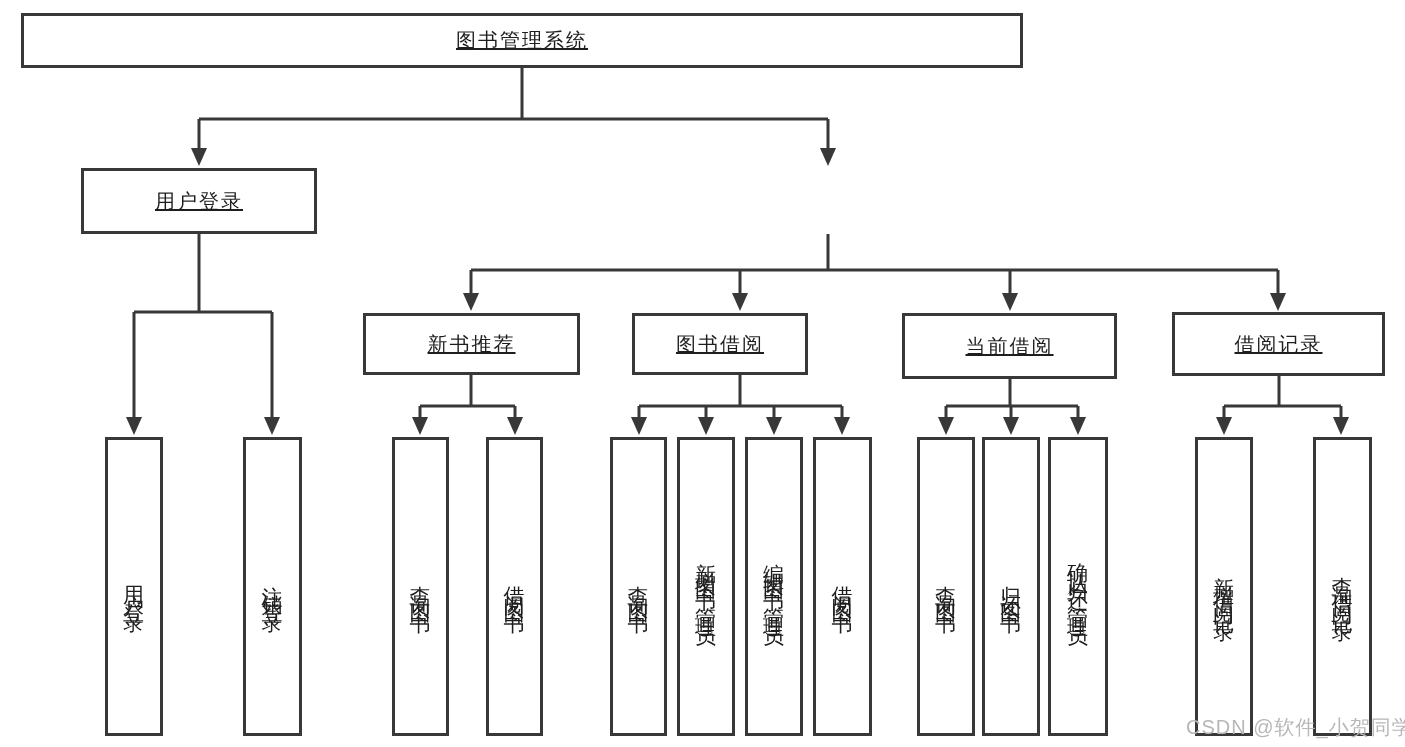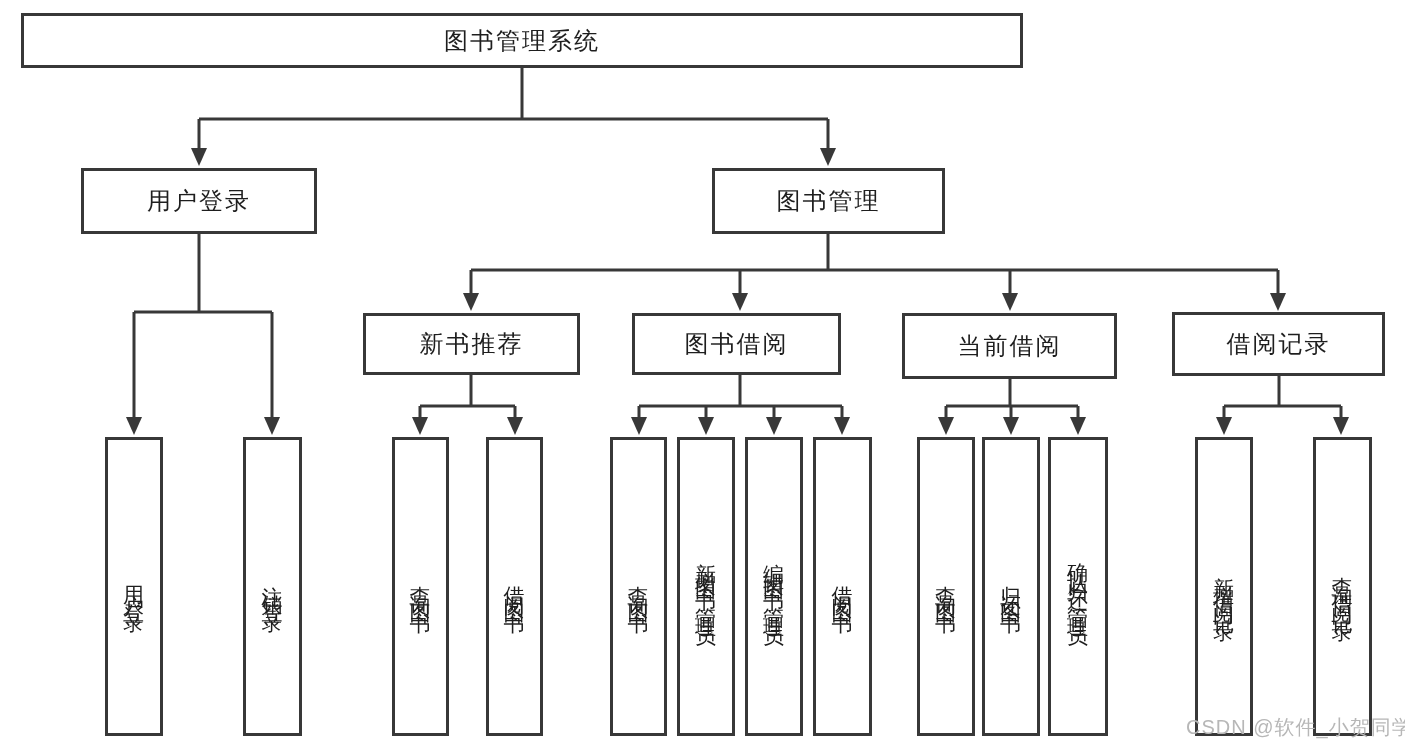--- a/index.html
+++ b/index.html
@@ -32,23 +32,24 @@
     position: absolute;
     box-sizing: border-box;
     background: #ffffff;
     border: 3px solid #383838;
     display: flex;
     align-items: center;
     justify-content: center;
     color: #1e1e1e;
   }
   .hlabel {
-    font-size: 24px;
+    font-size: 20px;
     letter-spacing: 2px;
     white-space: nowrap;
+    text-decoration: underline;
   }
   .leaf .vlabel {
     writing-mode: vertical-rl;
     text-orientation: mixed;
     font-size: 21px;
     letter-spacing: 9px;
     line-height: 1.1;
     white-space: nowrap;
   }
   .watermark {
@@ -109,28 +110,25 @@
     </g>
   </svg>
 
   <div class="box" style="left:21px;top:13px;width:1002px;height:55px;">
     <span class="hlabel">图书管理系统</span>
   </div>
 
   <div class="box" style="left:81px;top:168px;width:236px;height:66px;">
     <span class="hlabel">用户登录</span>
   </div>
-  <div class="box" style="left:712px;top:168px;width:233px;height:66px;">
-    <span class="hlabel">图书管理</span>
-  </div>
 
   <div class="box" style="left:363px;top:313px;width:217px;height:62px;">
     <span class="hlabel">新书推荐</span>
   </div>
-  <div class="box" style="left:632px;top:313px;width:209px;height:62px;justify-content:center;">
+  <div class="box" style="left:632px;top:313px;width:176px;height:62px;justify-content:center;">
     <span class="hlabel">图书借阅</span>
   </div>
   <div class="box" style="left:902px;top:313px;width:215px;height:66px;">
     <span class="hlabel">当前借阅</span>
   </div>
   <div class="box" style="left:1172px;top:312px;width:213px;height:64px;">
     <span class="hlabel">借阅记录</span>
   </div>
 
   <div class="box leaf" style="left:105px;top:437px;width:58px;height:299px;">

